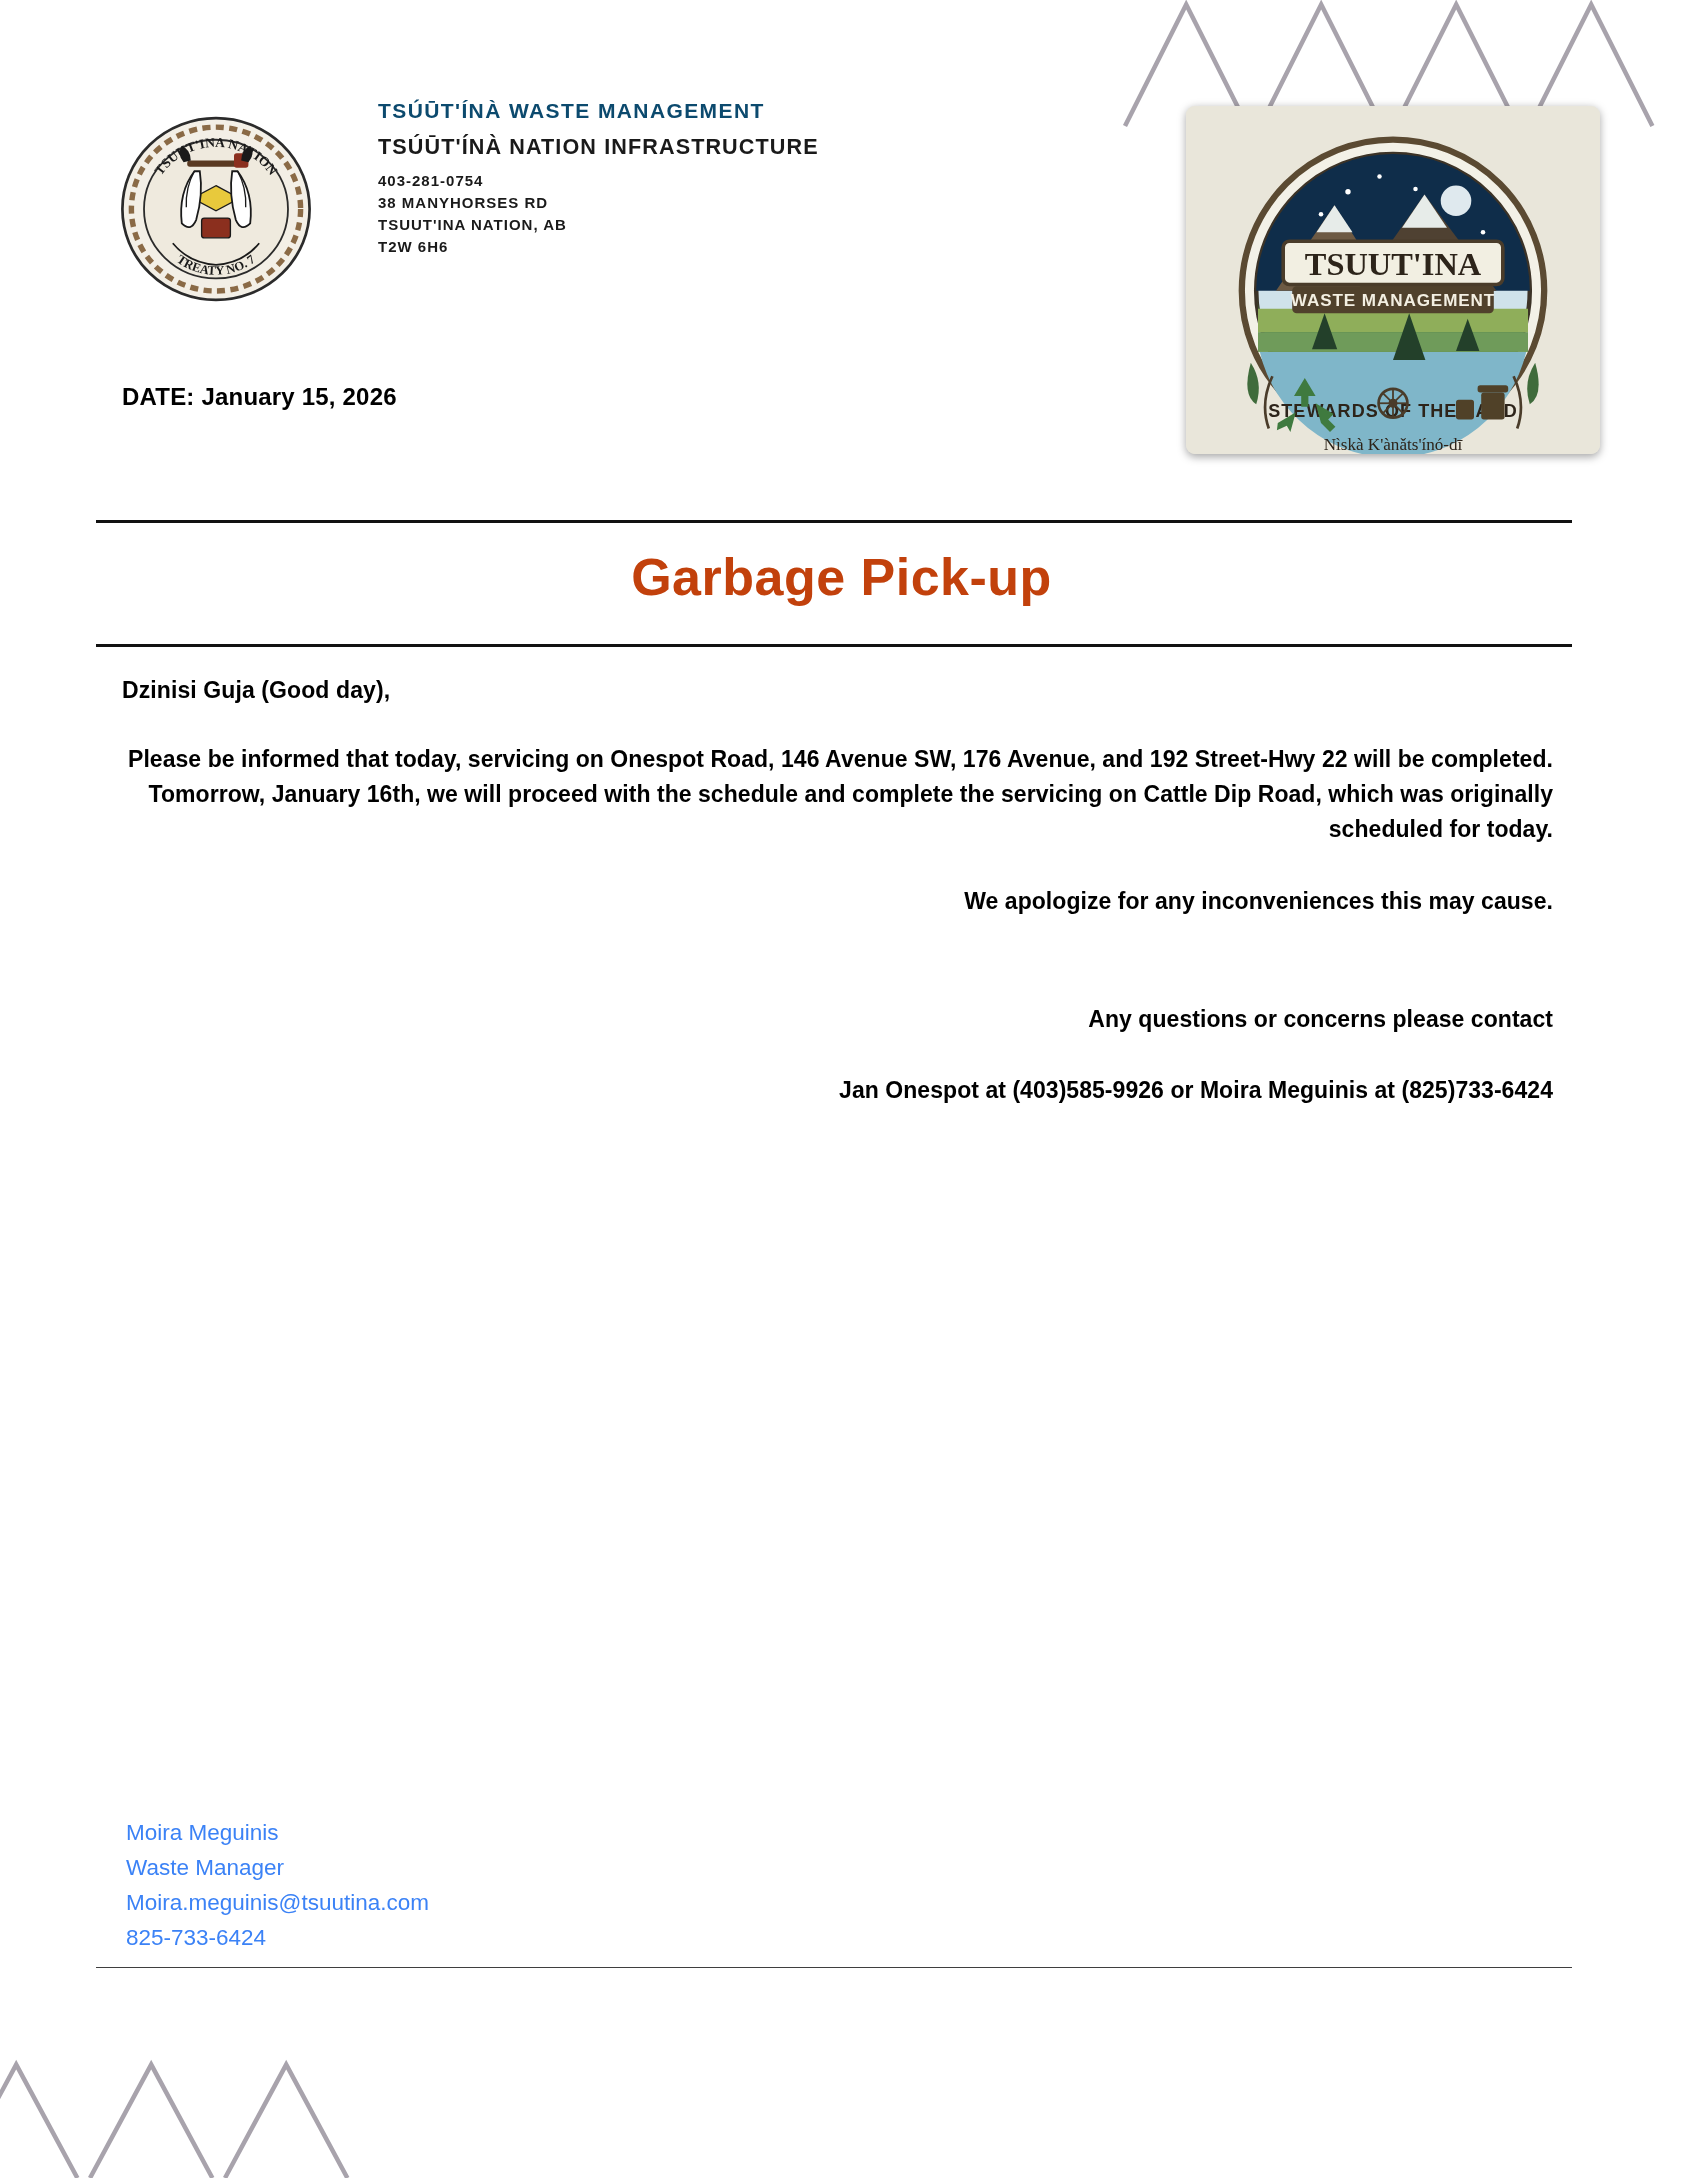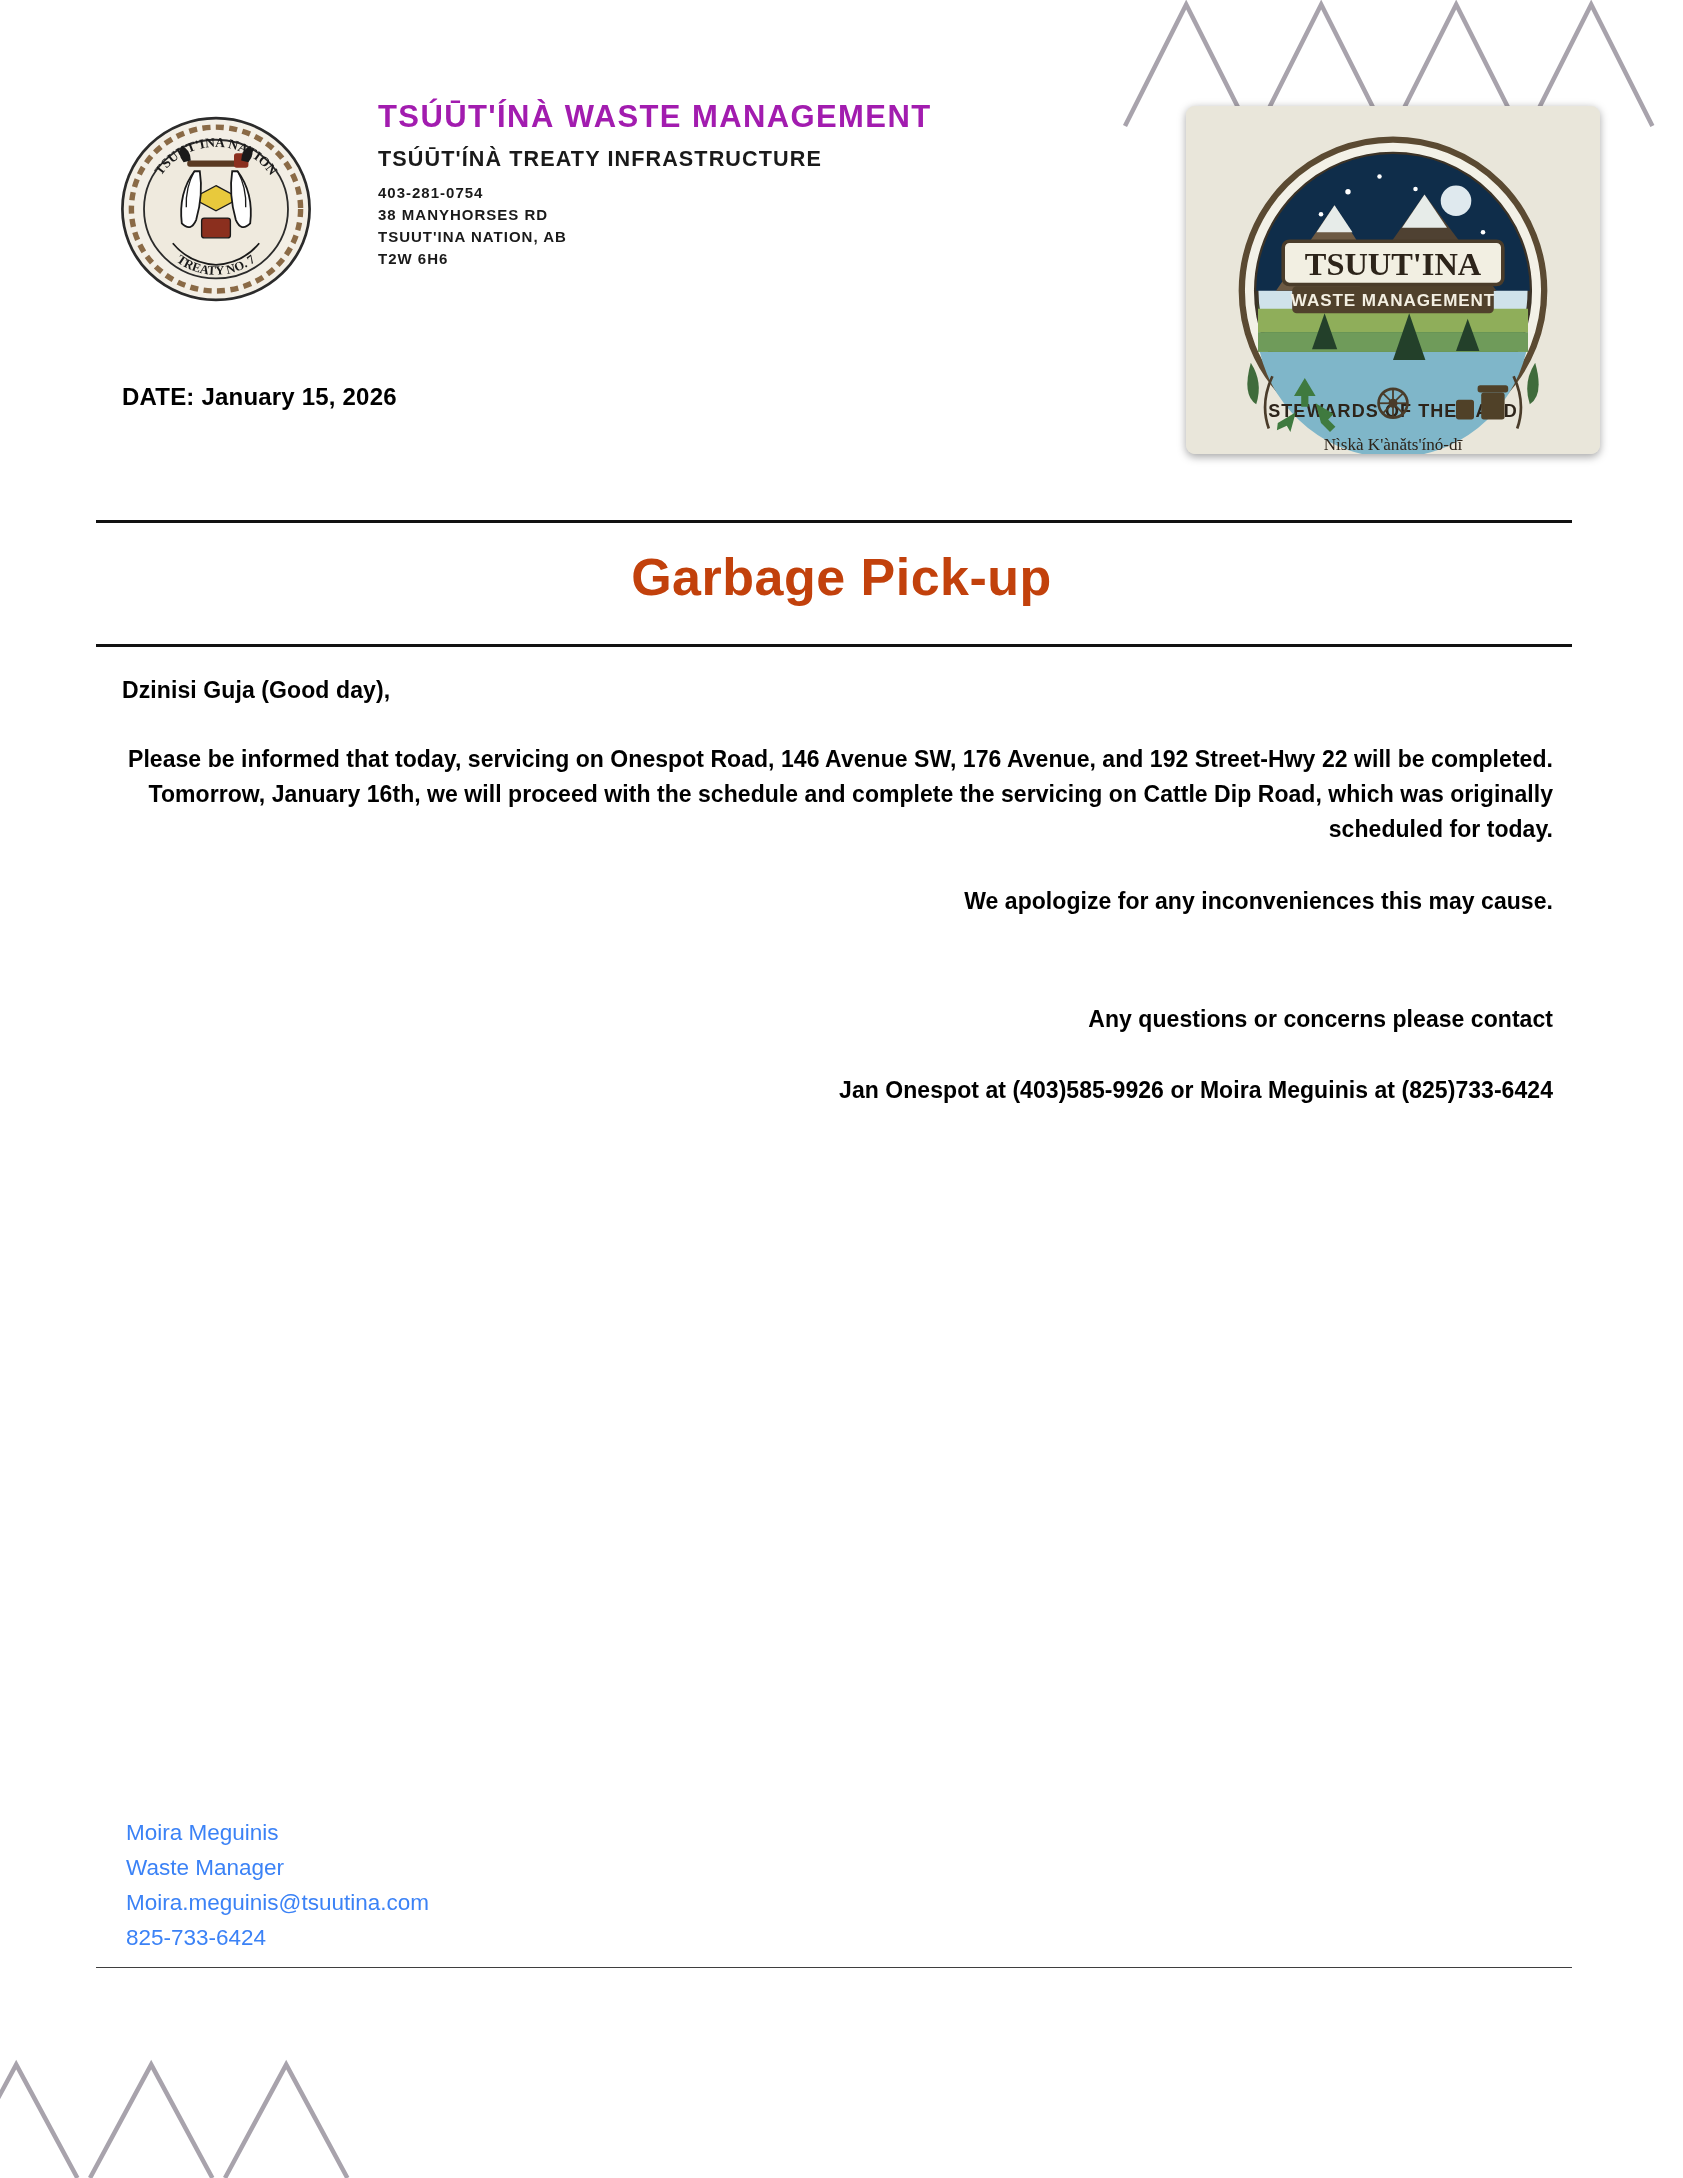--- a/index.html
+++ b/index.html
@@ -44,24 +44,24 @@
     top: 9px;
     width: 216px;
     height: 203px;
   }
   .header-text {
     position: absolute;
     left: 270px;
     top: 0px;
   }
   .org-title {
-    font-size: 31px;
+    font-size: 21px;
     font-weight: bold;
     letter-spacing: 1.4px;
-    color: #a21caf;
+    color: #0c4a6e;
     white-space: nowrap;
   }
   .org-sub {
     margin-top: 10.8px;
     font-size: 21.6px;
     font-weight: bold;
     letter-spacing: 1.1px;
     color: #1a1a1a;
     white-space: nowrap;
   }
@@ -205,21 +205,21 @@
       <path d="M144 70 q10 18 9 40" stroke="#1a1a1a" stroke-width="1.5" fill="none"></path>
       <path d="M84 60 q-8 -10 -2 -18 q10 4 10 16z" fill="#1a1a1a"></path>
       <path d="M156 60 q8 -10 2 -18 q-10 4 -10 16z" fill="#1a1a1a"></path>
       <path d="M72 150 q18 22 48 24" stroke="#1a1a1a" stroke-width="2" fill="none"></path>
       <path d="M168 150 q-18 22 -48 24" stroke="#1a1a1a" stroke-width="2" fill="none"></path>
     </svg>
   </div>
 
   <div class="header-text">
     <div class="org-title">TSÚŪT'ÍNÀ WASTE MANAGEMENT</div>
-    <div class="org-sub">TSÚŪT'ÍNÀ TREATY INFRASTRUCTURE</div>
+    <div class="org-sub">TSÚŪT'ÍNÀ NATION INFRASTRUCTURE</div>
     <div class="org-addr">
       <div>403-281-0754</div>
       <div>38 MANYHORSES RD</div>
       <div>TSUUT'INA NATION, AB</div>
       <div>T2W 6H6</div>
     </div>
   </div>
 </div>
 
 <div class="badge">

